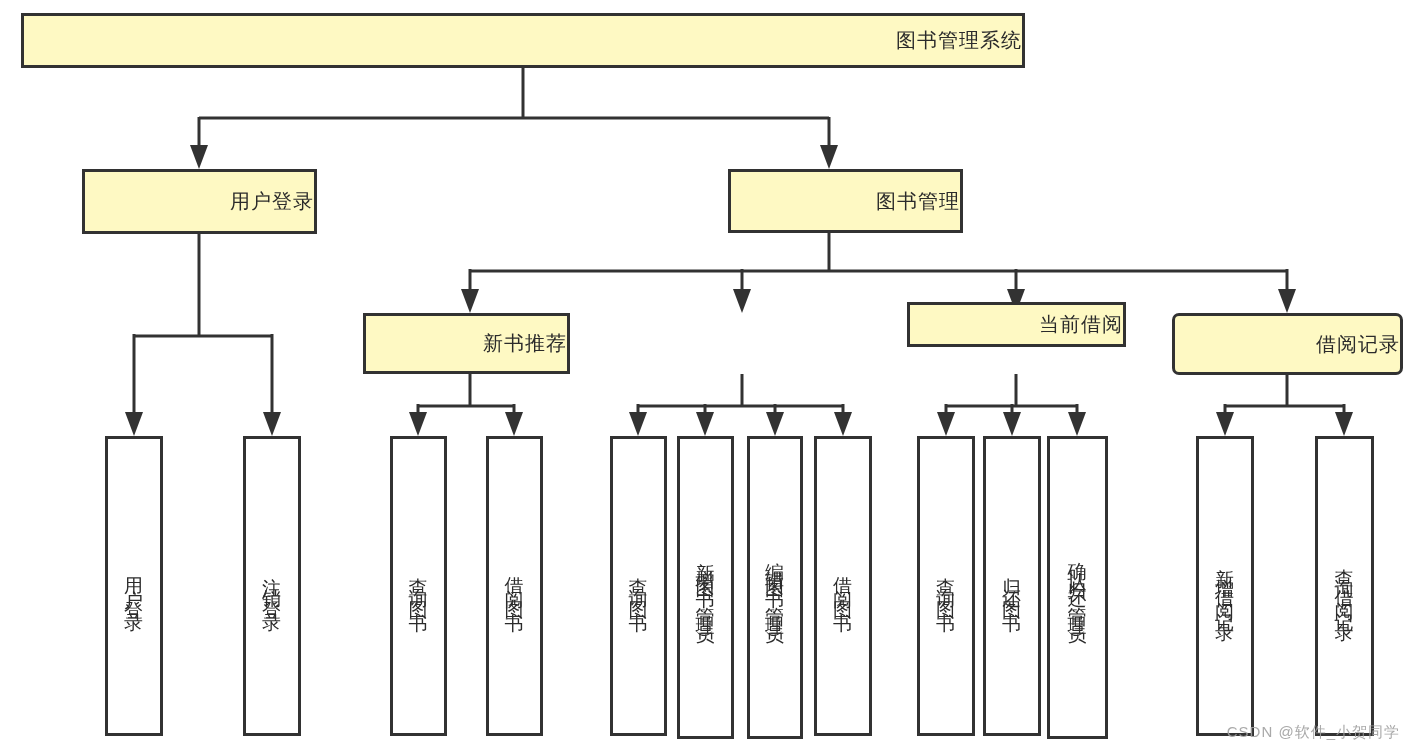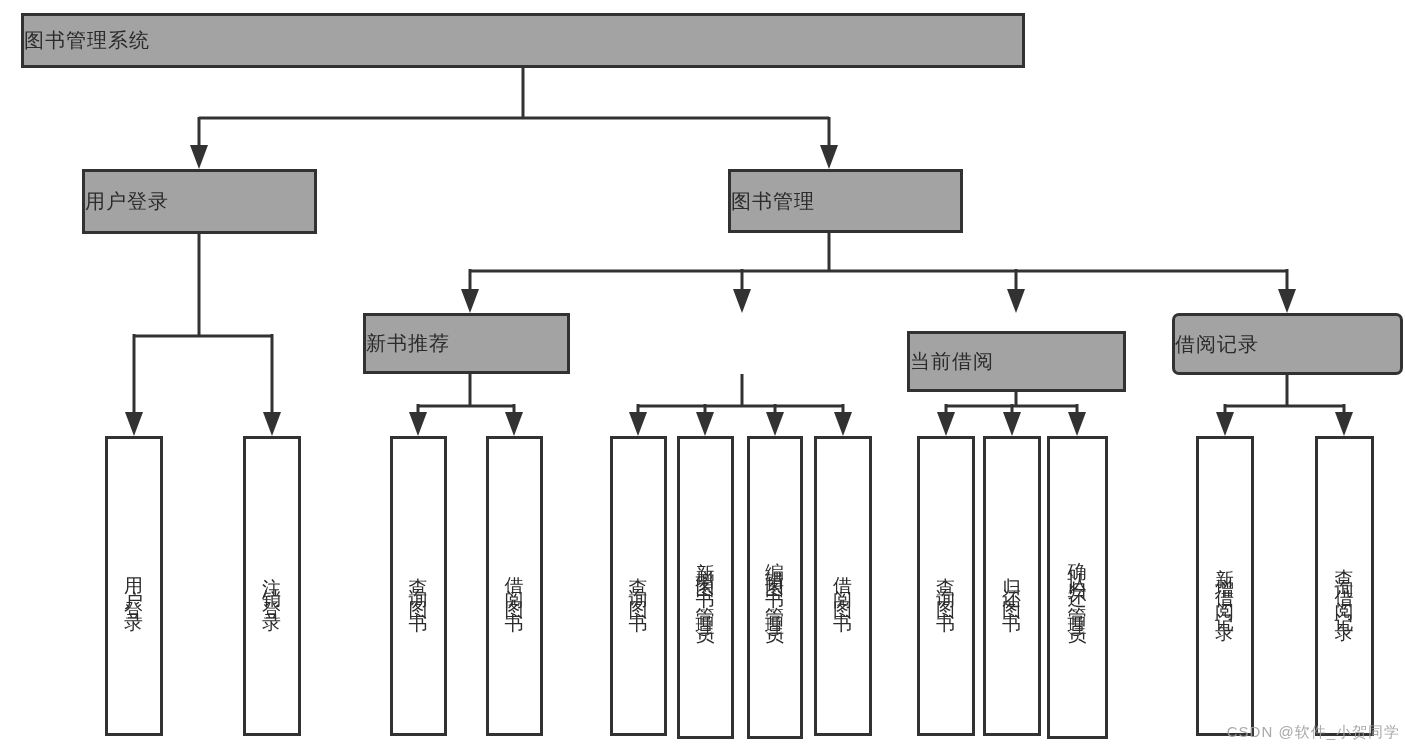--- a/index.html
+++ b/index.html
@@ -3,21 +3,21 @@
 <meta charset="utf-8">
 <style>
   html,body { margin:0; padding:0; background:#ffffff; }
   .canvas {
     position:relative; width:1405px; height:747px; background:#ffffff;
     font-family:"Liberation Sans", sans-serif; overflow:hidden;
   }
   .wires { position:absolute; left:0; top:0; pointer-events:none; }
   .hbox {
     position:absolute; box-sizing:border-box; border:3px solid #323232;
-    background:#a3a3a3; display:flex; align-items:center; justify-content:flex-start;
+    background:#fef9c3; display:flex; align-items:center; justify-content:flex-end;
   }
   .hbox .lbl { font-size:20px; color:#2b2b2b; letter-spacing:1px; white-space:nowrap; }
   .vbox {
     position:absolute; box-sizing:border-box; border:3px solid #323232;
     background:#ffffff; display:flex; align-items:center; justify-content:center;
     top:436px; height:300px;
   }
   .vbox .vlbl {
     writing-mode:vertical-rl; font-size:19px; color:#2b2b2b;
     letter-spacing:12px; line-height:1;
@@ -115,21 +115,21 @@
   <div class="hbox" style="left:82px; top:169px; width:235px; height:65px;">
     <span class="lbl">用户登录</span>
   </div>
   <div class="hbox" style="left:728px; top:169px; width:235px; height:64px;">
     <span class="lbl">图书管理</span>
   </div>
 
   <div class="hbox" style="left:363px; top:313px; width:207px; height:61px;">
     <span class="lbl">新书推荐</span>
   </div>
-  <div class="hbox" style="left:907px; top:331px; width:219px; height:61px;">
+  <div class="hbox" style="left:907px; top:302px; width:219px; height:45px;">
     <span class="lbl">当前借阅</span>
   </div>
   <div class="hbox" style="left:1172px; top:313px; width:231px; height:62px;border-radius:7px;">
     <span class="lbl">借阅记录</span>
   </div>
 
   <div class="vbox" style="left:105px; width:58px;">
     <span class="vlbl">用户登录</span>
   </div>
   <div class="vbox" style="left:243px; width:58px;">

